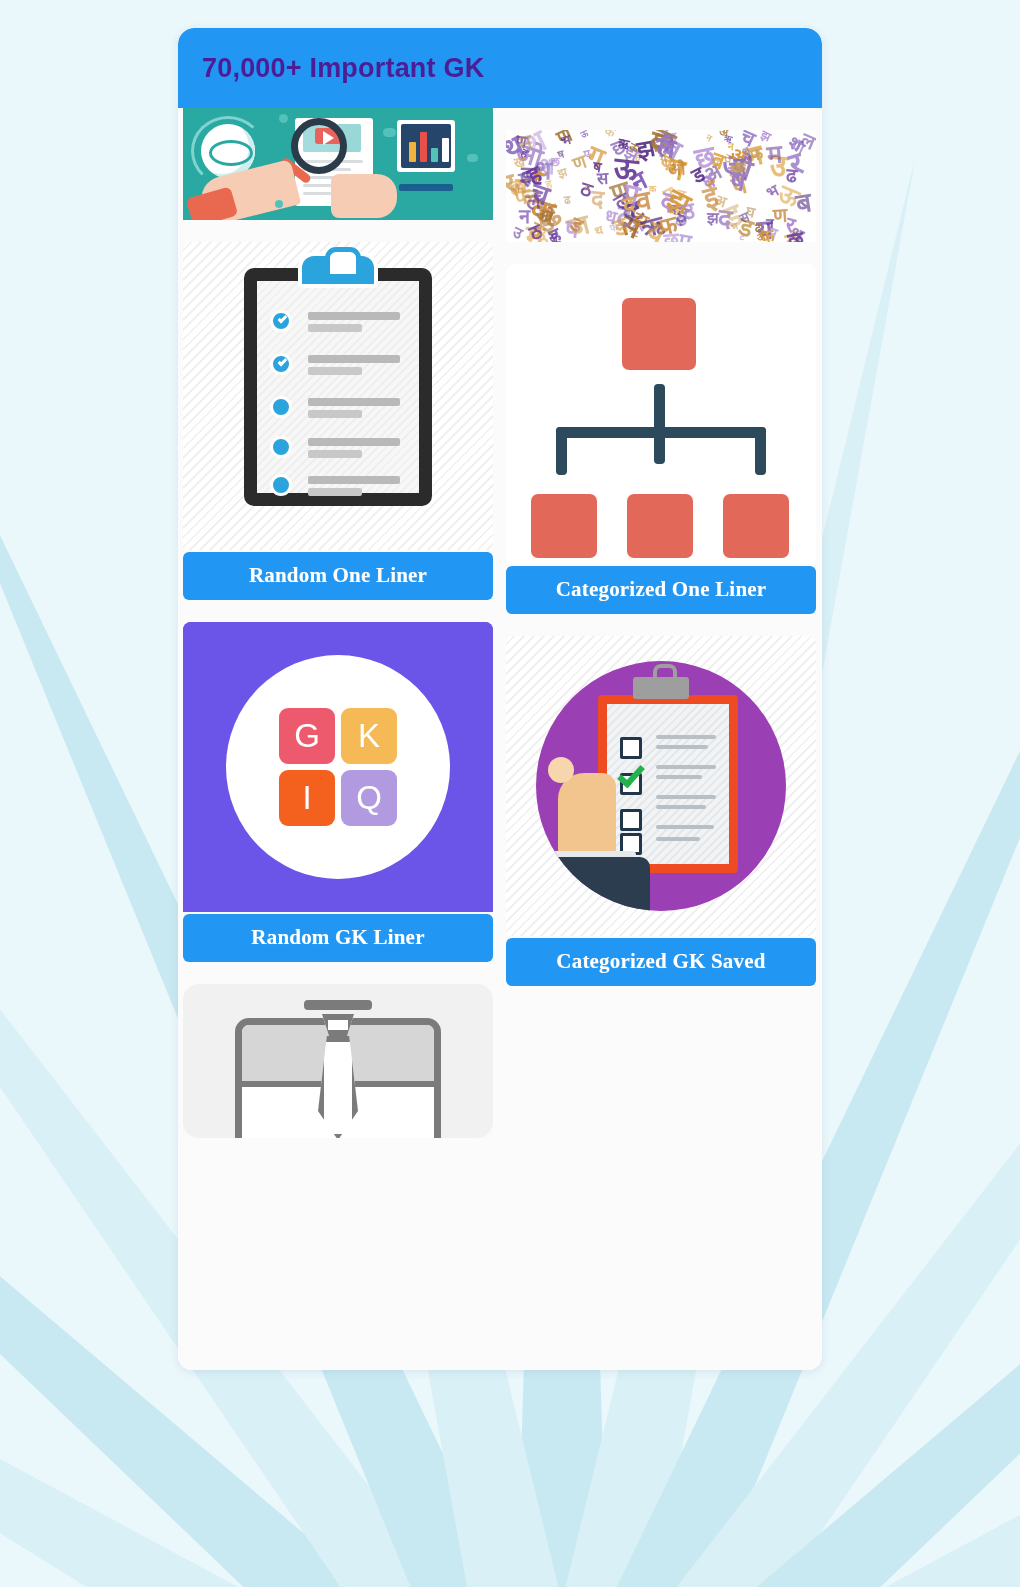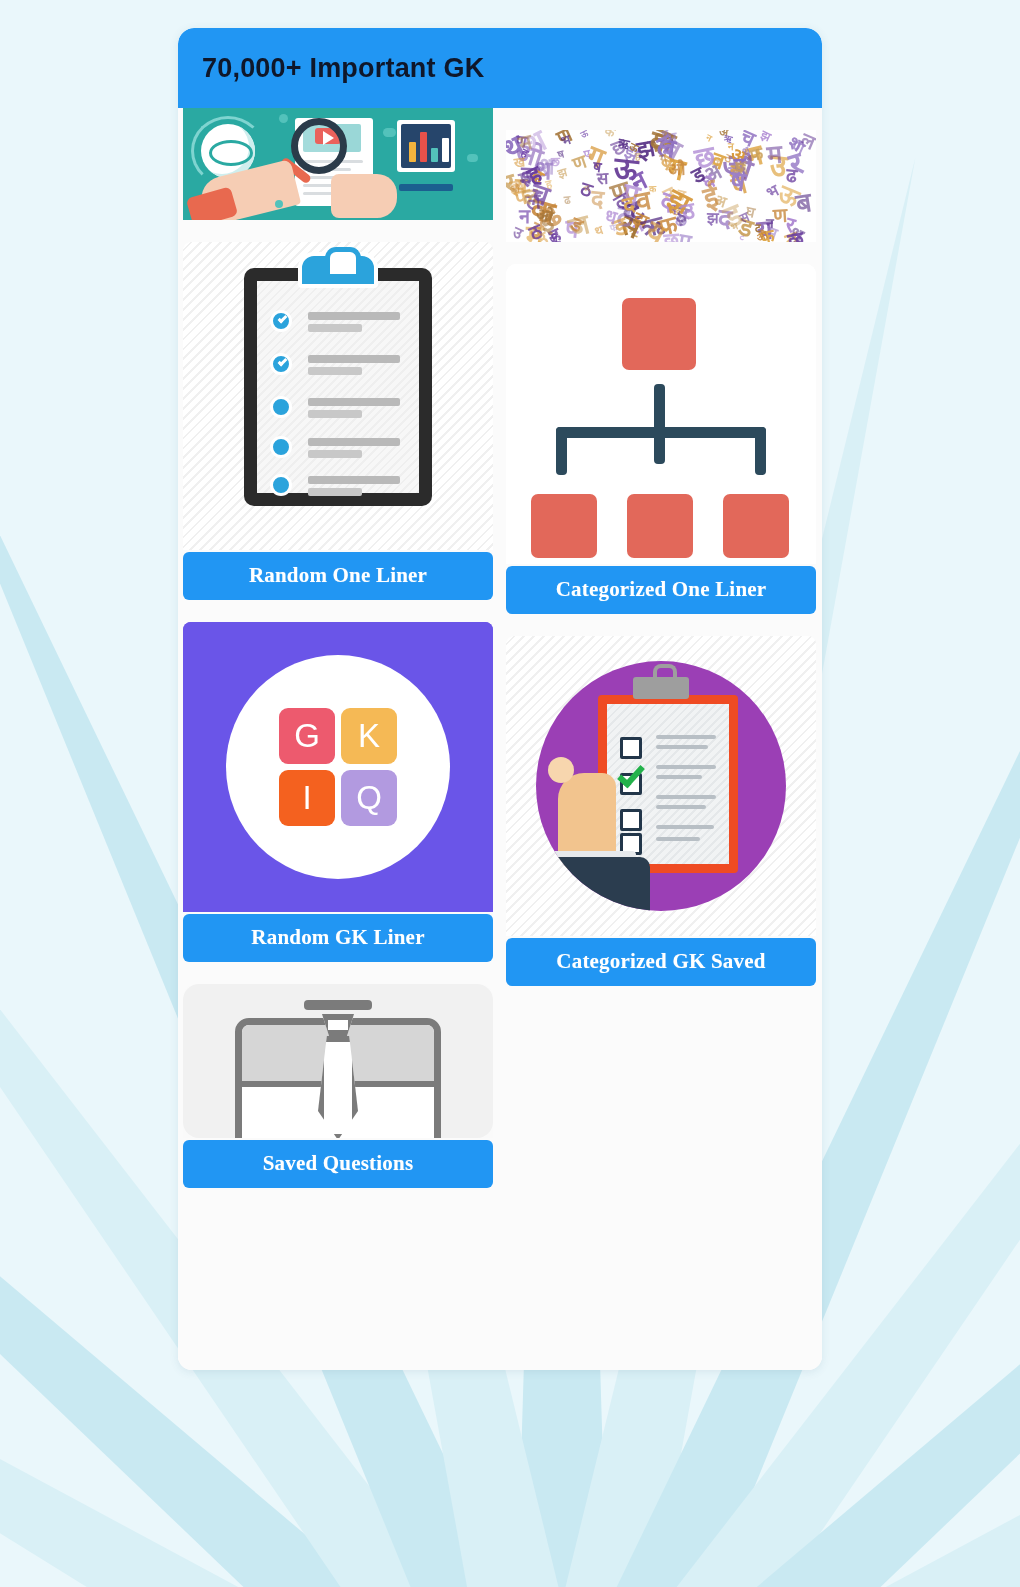--- a/index.html
+++ b/index.html
@@ -56,21 +56,21 @@
   #app-header {
     position: relative;
     height: 80px;
     background: #2196f3;
     border-radius: 16px 16px 0 0;
     display: flex;
     align-items: center;
     padding-left: 24px;
   }
   #app-header .title {
-    color: #0f172a;
+    color: #4c1d95;
     font-size: 27px;
     font-weight: 600;
     letter-spacing: 0.2px;
   }
 
   
   #grid {
     position: relative;
     height: 1262px;
     background: #fbfbfb;
@@ -468,21 +468,20 @@
         <div class="thumb" style="height:154px; background:#fafafa; border-radius:14px 14px 0 0;">
           <div class="art-saved">
             <div class="sv-handle"></div>
             <div class="sv-case">
               <div class="sv-top"></div>
             </div>
             <div class="sv-tie-knot"></div>
             <div class="sv-tie-body"></div>
           </div>
         </div>
-        <div class="label">Saved Questions</div>
       </div>
 
     </div>
 
     <div class="col col-right">
 
       <div class="card clipped">
         <div class="thumb" style="height:112px; background:#ffffff;">
           <div class="art-hindi" id="hindi-art">
               <span class="gly" style="font-size: 21.6px; left: 124px; top: 84.5px; color: rgb(176, 139, 212); opacity: 0.8; transform: rotate(-26.9deg);">त</span>

